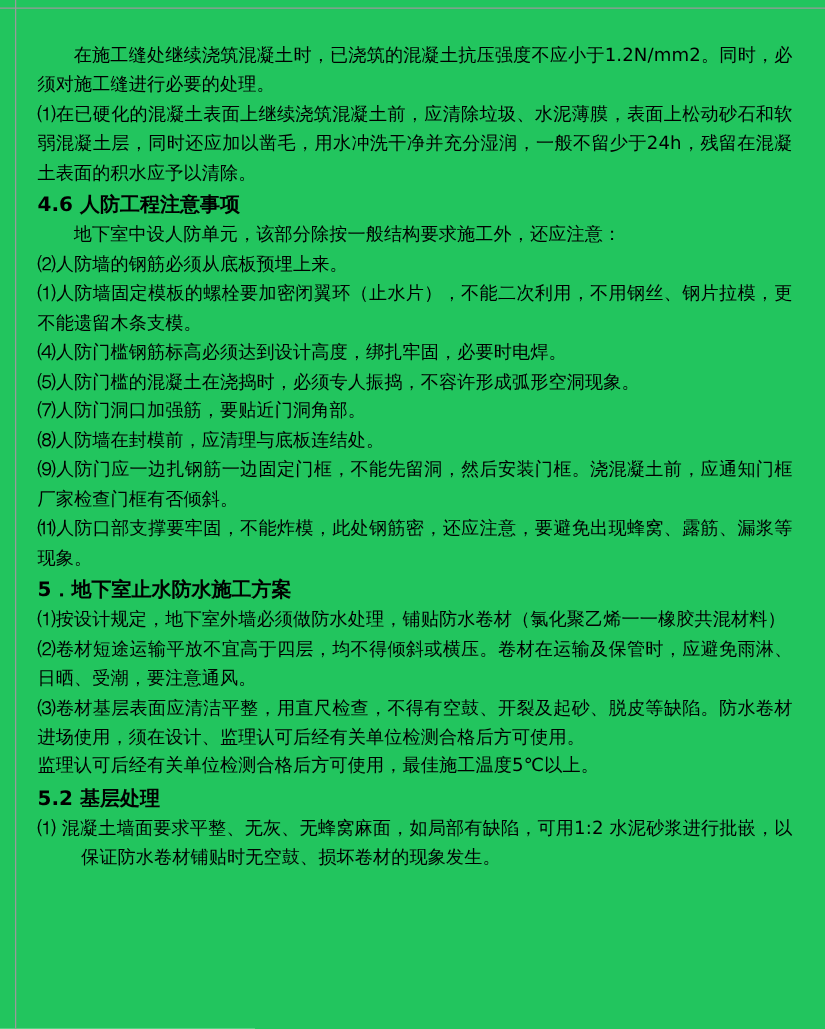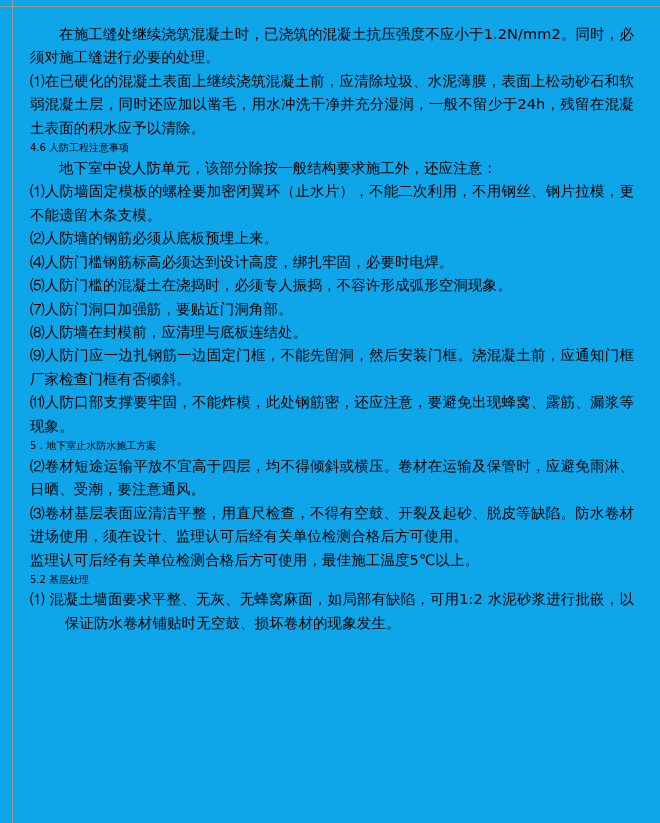--- a/index.html
+++ b/index.html
@@ -11,23 +11,23 @@
     width: 660px;
     height: 823px;
     font-family: "DejaVu Sans", "Liberation Sans", sans-serif;
     color: #000000;
     overflow: hidden;
   }
   .page {
     position: relative;
     width: 660px;
     height: 823px;
-    background: #0ea5e9;
+    background: #22c55e;
     box-sizing: border-box;
-    padding: 13px 26px 0 30px;
+    padding: 24px 26px 0 30px;
   }
   .rule-top {
     position: absolute;
     left: 0;
     top: 6px;
     width: 660px;
     height: 0;
     border-top: 1px solid #9a9a9a;
   }
   .rule-left {
@@ -46,23 +46,23 @@
     margin: 0;
     font-size: 14.5px;
     line-height: 1.62;
     text-align: justify;
     text-justify: inter-ideograph;
     letter-spacing: 0.1px;
   }
   .indent2 { text-indent: 2em; }
   .heading {
     margin: 0;
-    font-size: 10px;
+    font-size: 16px;
     line-height: 1.62;
-    font-weight: normal;
+    font-weight: bold;
   }
   .hang-deep {
     margin: 0;
     font-size: 14.5px;
     line-height: 1.62;
     text-align: justify;
     padding-left: 2.4em;
     text-indent: -2.4em;
   }
 </style>
@@ -74,31 +74,32 @@
   <div class="rule-left"></div>
 
   <div class="content">
 
     <p class="indent2">在施工缝处继续浇筑混凝土时，已浇筑的混凝土抗压强度不应小于1.2N/mm2。同时，必须对施工缝进行必要的处理。</p>
     <p>⑴在已硬化的混凝土表面上继续浇筑混凝土前，应清除垃圾、水泥薄膜，表面上松动砂石和软弱混凝土层，同时还应加以凿毛，用水冲洗干净并充分湿润，一般不留少于24h，残留在混凝土表面的积水应予以清除。</p>
 
     <h2 class="heading">4.6 人防工程注意事项</h2>
 
     <p class="indent2">地下室中设人防单元，该部分除按一般结构要求施工外，还应注意：</p>
+    <p>⑵人防墙的钢筋必须从底板预埋上来。</p>
     <p>⑴人防墙固定模板的螺栓要加密闭翼环（止水片），不能二次利用，不用钢丝、钢片拉模，更不能遗留木条支模。</p>
-    <p>⑵人防墙的钢筋必须从底板预埋上来。</p>
     <p>⑷人防门槛钢筋标高必须达到设计高度，绑扎牢固，必要时电焊。</p>
     <p>⑸人防门槛的混凝土在浇捣时，必须专人振捣，不容许形成弧形空洞现象。</p>
     <p>⑺人防门洞口加强筋，要贴近门洞角部。</p>
     <p>⑻人防墙在封模前，应清理与底板连结处。</p>
     <p>⑼人防门应一边扎钢筋一边固定门框，不能先留洞，然后安装门框。浇混凝土前，应通知门框厂家检查门框有否倾斜。</p>
     <p>⑾人防口部支撑要牢固，不能炸模，此处钢筋密，还应注意，要避免出现蜂窝、露筋、漏浆等现象。</p>
 
     <h2 class="heading">5．地下室止水防水施工方案</h2>
 
+    <p>⑴按设计规定，地下室外墙必须做防水处理，铺贴防水卷材（氯化聚乙烯一一橡胶共混材料）</p>
     <p>⑵卷材短途运输平放不宜高于四层，均不得倾斜或横压。卷材在运输及保管时，应避免雨淋、日晒、受潮，要注意通风。</p>
     <p>⑶卷材基层表面应清洁平整，用直尺检查，不得有空鼓、开裂及起砂、脱皮等缺陷。防水卷材进场使用，须在设计、监理认可后经有关单位检测合格后方可使用。</p>
     <p>监理认可后经有关单位检测合格后方可使用，最佳施工温度5℃以上。</p>
 
     <h3 class="heading">5.2 基层处理</h3>
 
     <p class="hang-deep">⑴ 混凝土墙面要求平整、无灰、无蜂窝麻面，如局部有缺陷，可用1:2 水泥砂浆进行批嵌，以保证防水卷材铺贴时无空鼓、损坏卷材的现象发生。</p>
 
   </div>
 </div>

